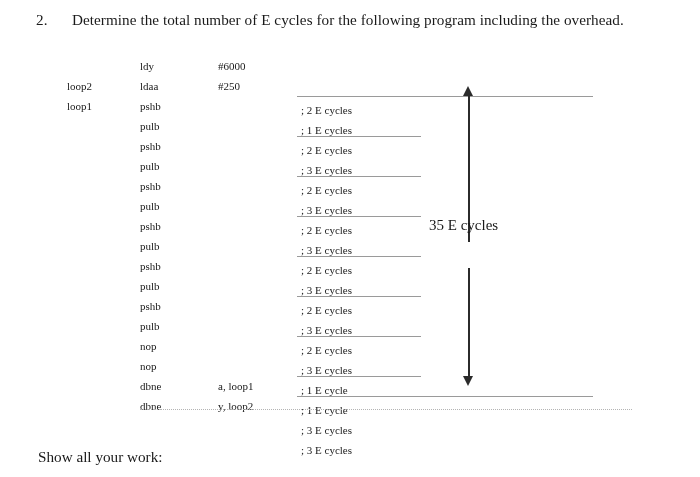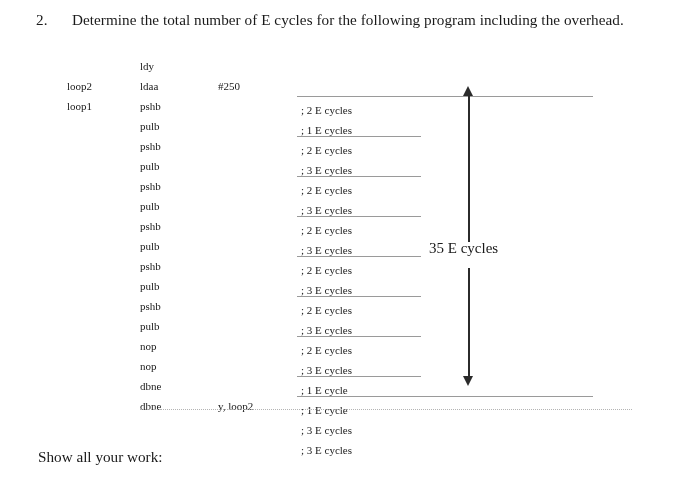--- a/index.html
+++ b/index.html
@@ -123,21 +123,21 @@
   }
   #cycle-bracket .head.down {
     bottom: 0;
     border-top: 10px solid #2b2b2b;
   }
 
   
   #cycle-bracket-label {
     position: absolute;
     left: 429px;
-    top: 239px;
+    top: 216px;
     font-size: 15px;
     line-height: 18px;
     white-space: nowrap;
   }
 
   
   #dotted-separator {
     position: absolute;
     left: 140px;
     top: 409px;
@@ -161,20 +161,21 @@
 
 <div id="question-block">
   <span id="question-number">2.</span>
   <span id="question-text">Determine the total number of E cycles for the following program including the overhead.</span>
 </div>
 
 <div id="code-listing">
     <div class="code-row">
       <span class="col-label"></span>
       <span class="col-mnemonic">ldy</span>
+      <span class="col-operand">#6000</span>
       <span class="col-comment">; 2 E cycles</span>
     </div>
     <div class="code-row">
       <span class="col-label">loop2</span>
       <span class="col-mnemonic">ldaa</span>
       <span class="col-operand">#250</span>
       <span class="col-comment">; 1 E cycles</span>
       <div class="rule long"></div>
     </div>
     <div class="code-row">
@@ -264,20 +265,21 @@
     <div class="code-row">
       <span class="col-label"></span>
       <span class="col-mnemonic">nop</span>
       <span class="col-operand"></span>
       <span class="col-comment">; 1 E cycle</span>
       <div class="rule short"></div>
     </div>
     <div class="code-row">
       <span class="col-label"></span>
       <span class="col-mnemonic">dbne</span>
+      <span class="col-operand">a, loop1</span>
       <span class="col-comment">; 3 E cycles</span>
       <div class="rule long"></div>
     </div>
     <div class="code-row">
       <span class="col-label"></span>
       <span class="col-mnemonic">dbne</span>
       <span class="col-operand">y, loop2</span>
       <span class="col-comment">; 3 E cycles</span>
     </div>
   </div>

